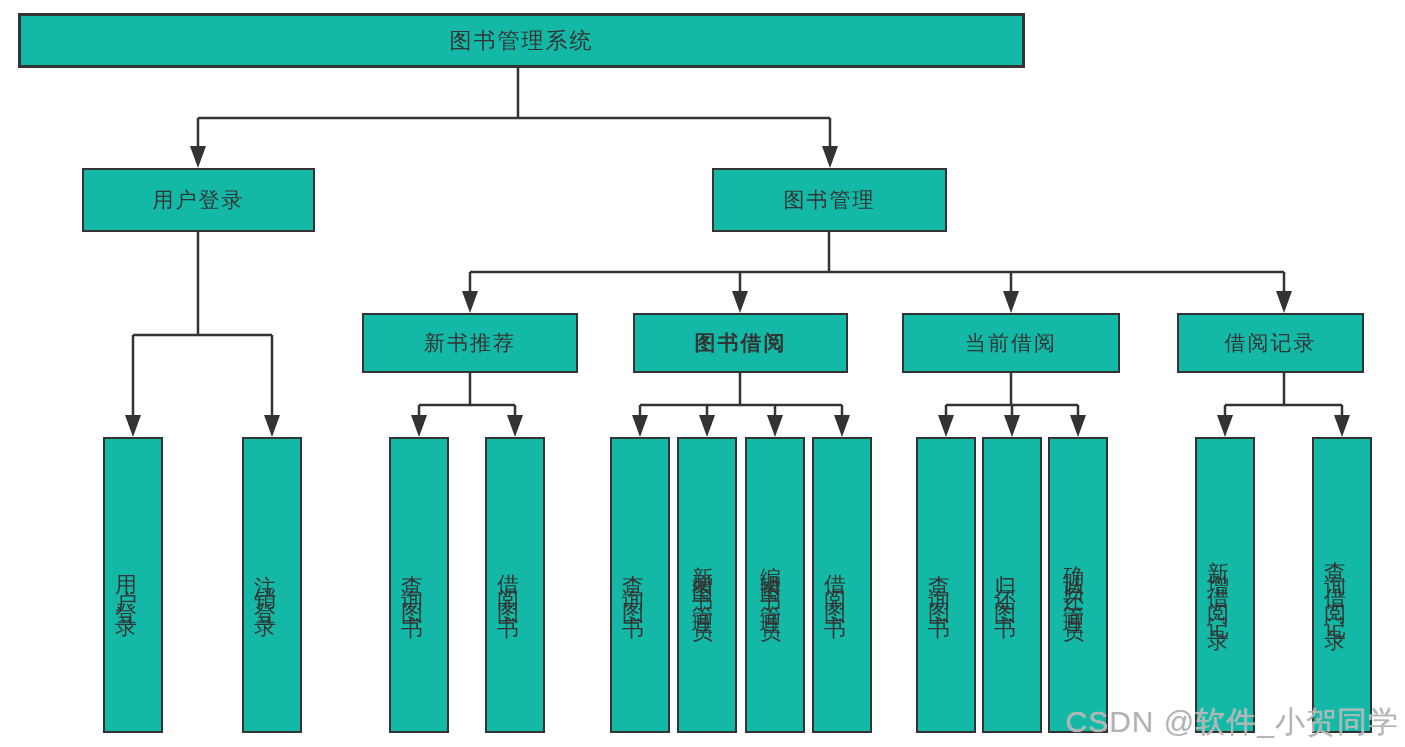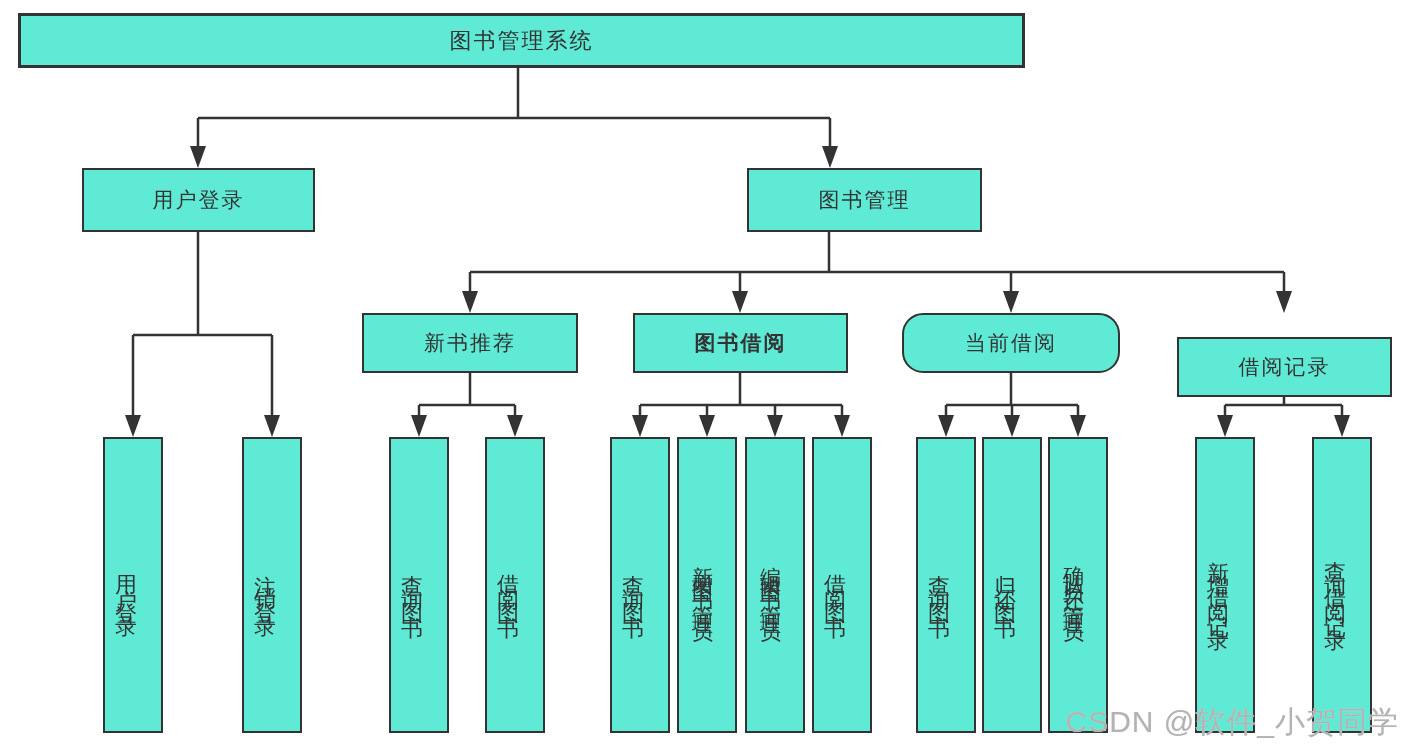--- a/index.html
+++ b/index.html
@@ -19,45 +19,45 @@
     z-index: 1;
   }
   .connectors path {
     stroke: #333333;
     stroke-width: 2.5;
     fill: none;
   }
   .connectors polygon { fill: #333333; }
   .node {
     position: absolute;
-    background: #5eead4;
+    background: #14b8a6;
     border: 2.5px solid #333333;
     color: #333333;
     display: flex;
     align-items: center;
     justify-content: center;
     z-index: 2;
   }
   .hlabel {
     font-size: 21px;
     letter-spacing: 2px;
     white-space: nowrap;
   }
   
   .n-root { left: 18px; top: 13px; width: 1007px; height: 55px; border-width: 3px; }
   .n-root .hlabel { font-size: 22px; }
   
   .n-user  { left: 82px;  top: 168px; width: 233px; height: 64px; }
-  .n-mgmt  { left: 712px; top: 168px; width: 235px; height: 64px; margin-left: 35px; }
+  .n-mgmt  { left: 712px; top: 168px; width: 235px; height: 64px; }
   
   .lvl3 { top: 313px; height: 60px; }
   .n-newbooks { left: 362px;  width: 216px; }
   .n-borrow   { left: 633px;  width: 215px; font-weight: bold; }
-  .n-current  { left: 902px;  width: 218px; border-radius: 21px; }
-  .n-records  { left: 1177px; width: 215px; margin-top: 24px; }
+  .n-current  { left: 902px;  width: 218px; }
+  .n-records  { left: 1177px; width: 187px; }
   
   .leaf { top: 437px; width: 60px; height: 296px; }
   .leaf .vlabel {
     writing-mode: vertical-rl;
     text-orientation: mixed;
     font-size: 22px;
     letter-spacing: 14px;
     line-height: 1;
     padding-block-start: 14px; 
   }

